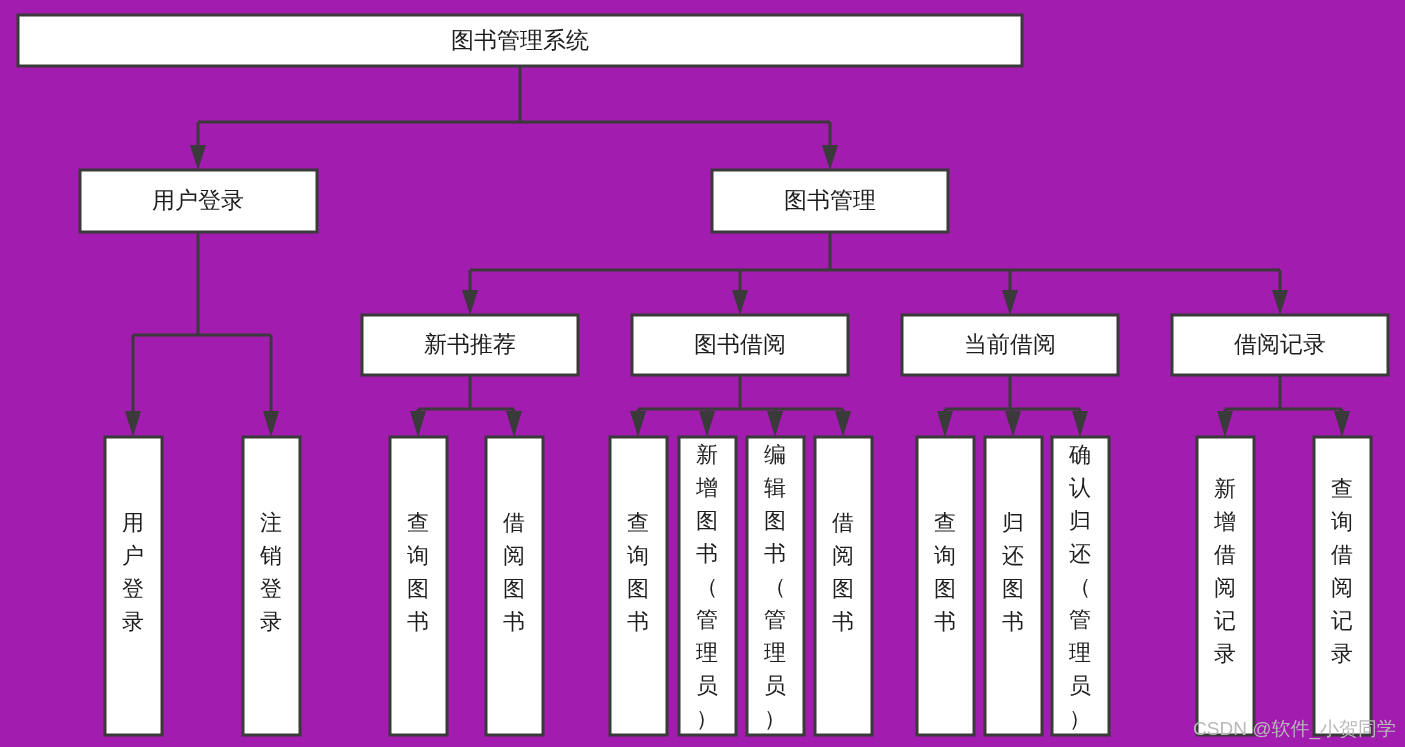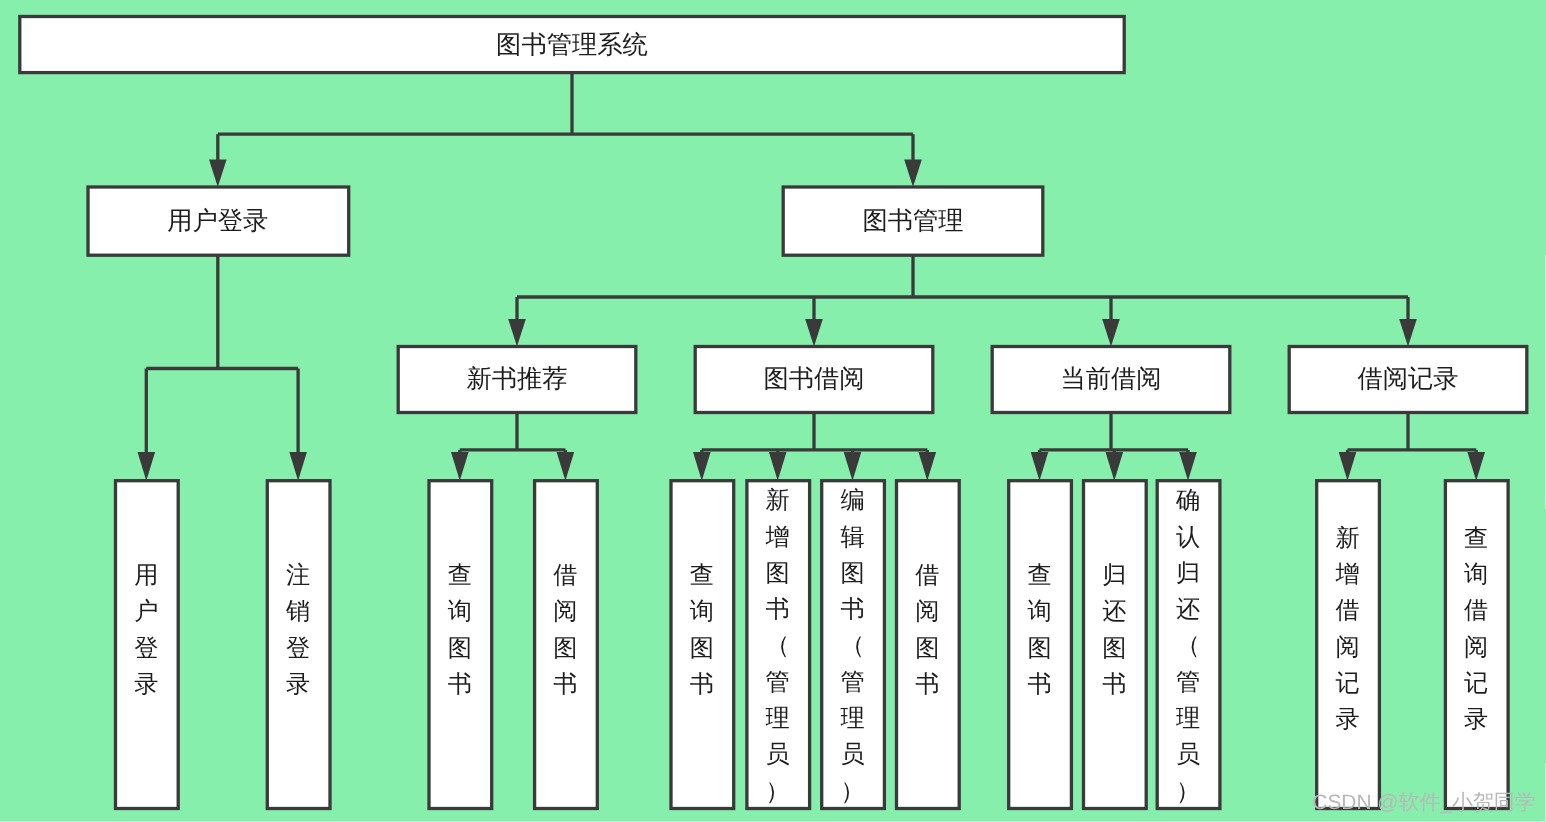--- a/index.html
+++ b/index.html
@@ -8,21 +8,21 @@
     padding: 0;
     background: #ffffff;
   }
   body {
     font-family: "Liberation Sans", "DejaVu Sans", sans-serif;
   }
   #diagram-root {
     position: relative;
     width: 1405px;
     height: 747px;
-    background: #86efac;
+    background: #a21caf;
     overflow: hidden;
   }
   svg.diagram-canvas {
     position: absolute;
     left: 0;
     top: 0;
     width: 1405px;
     height: 747px;
     display: block;
   }

